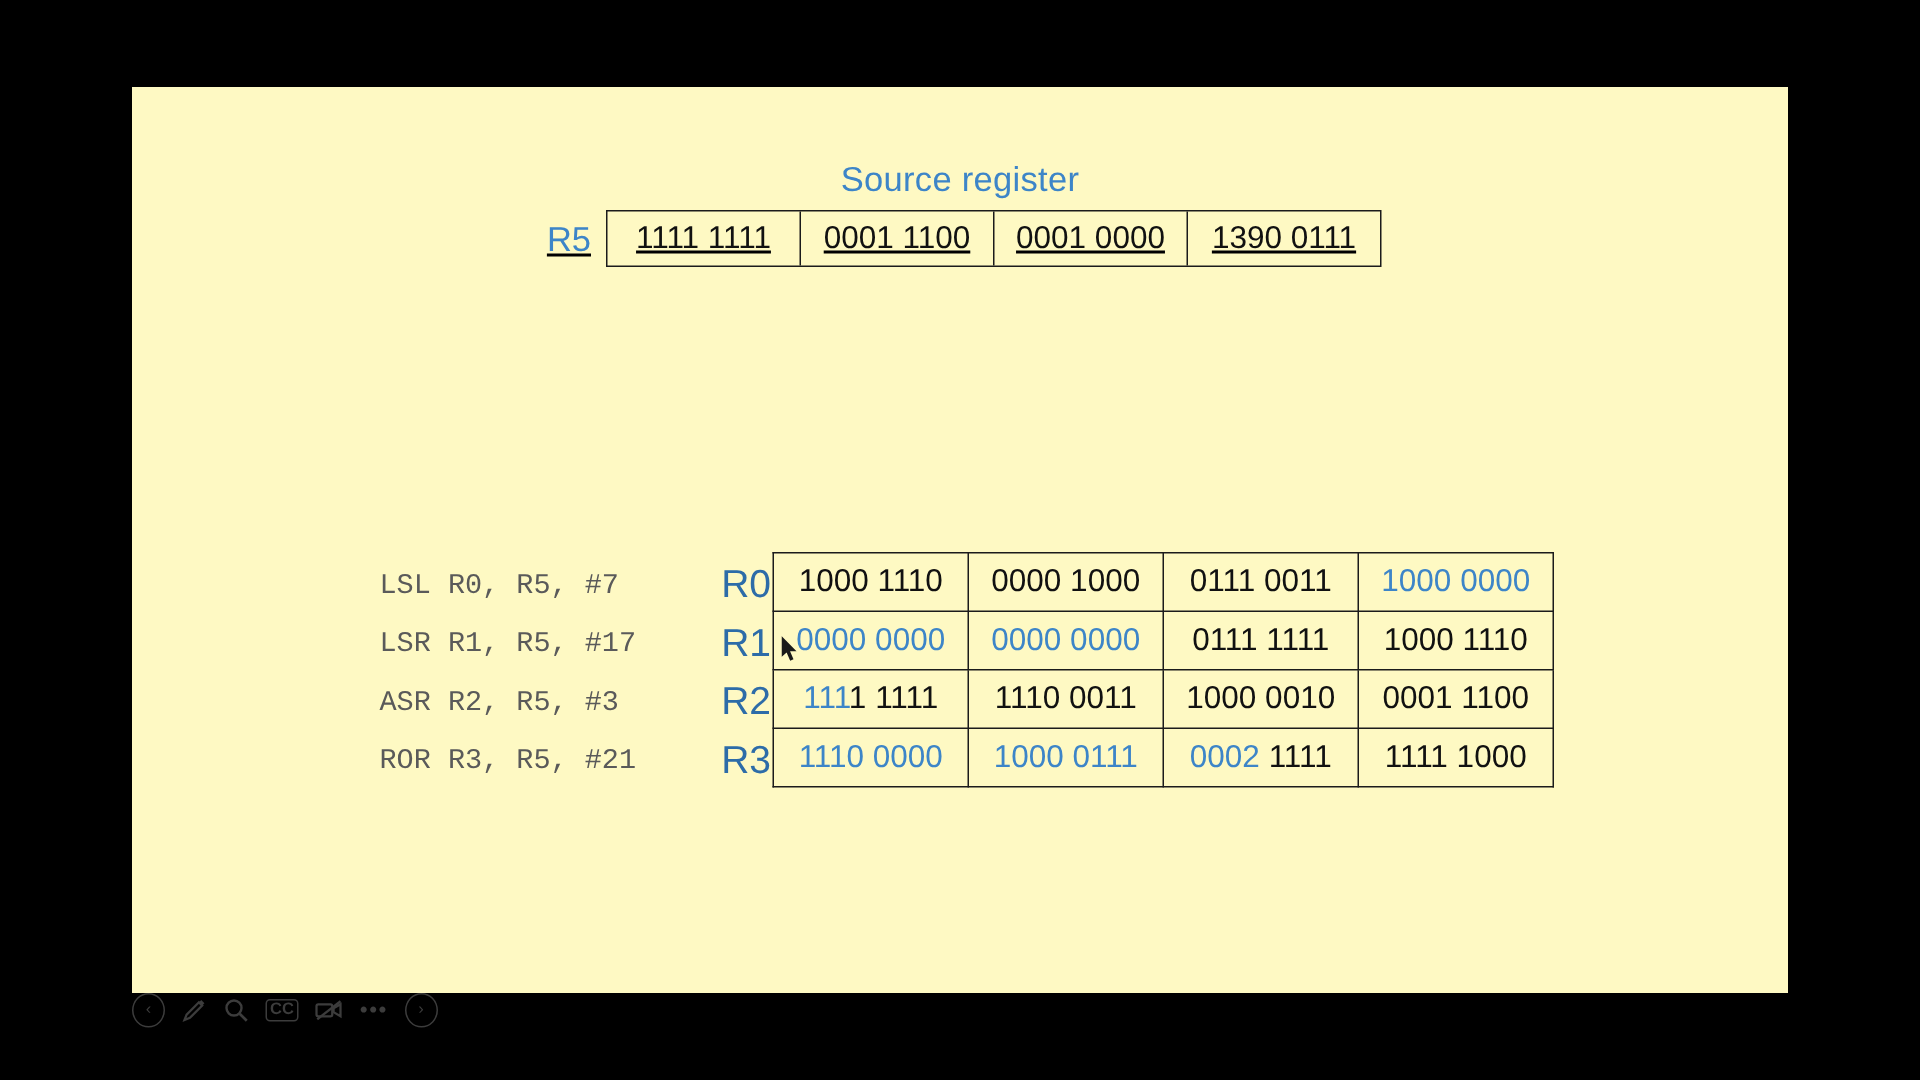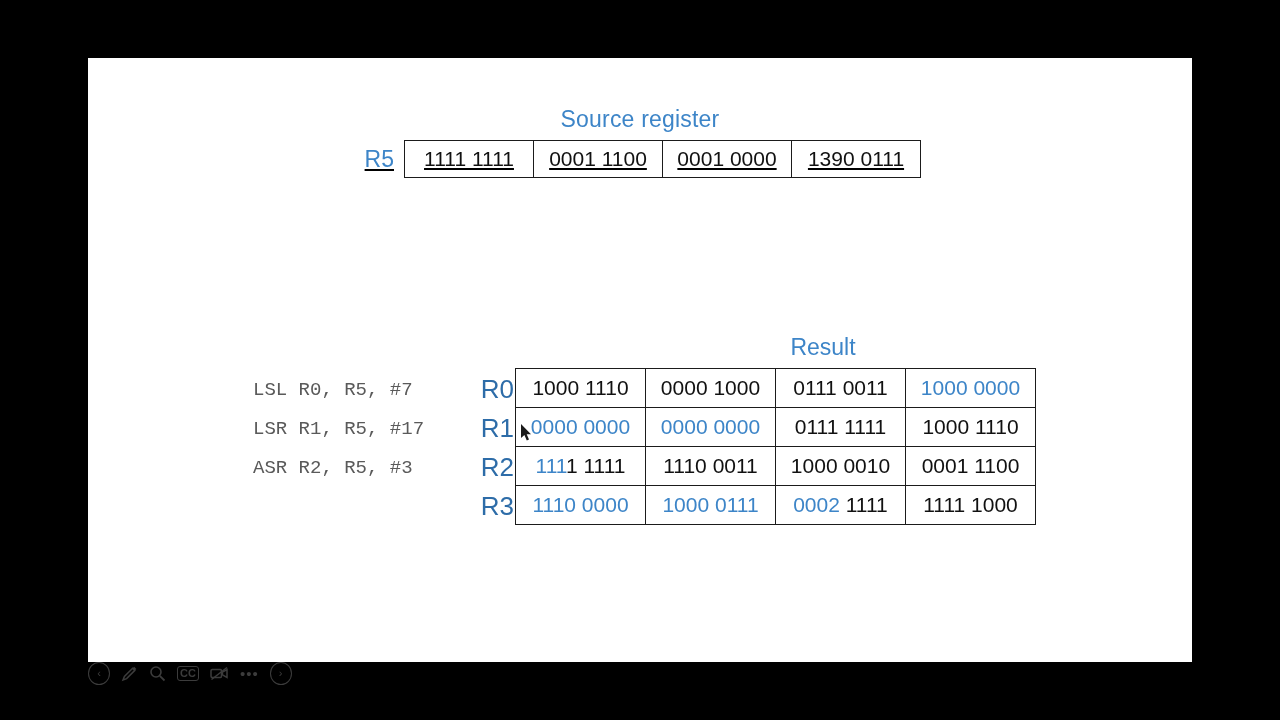--- a/index.html
+++ b/index.html
@@ -18,21 +18,21 @@
     width: 1280px;
     height: 720px;
     background: #000000;
   }
   .slide {
     position: absolute;
     left: 88px;
     top: 58px;
     width: 1104px;
     height: 604px;
-    background: #ffffff;
+    background: #fef9c3;
   }
 
   
   .src-title {
     position: absolute;
     left: 0;
     top: 48px;
     width: 1104px;
     text-align: center;
     font-size: 23px;
@@ -210,26 +210,26 @@
     <div class="src-row">
       <div class="src-label">R5</div>
       <div class="src-table">
         <div class="src-cell">1111 1111</div>
         <div class="src-cell">0001 1100</div>
         <div class="src-cell">0001 0000</div>
         <div class="src-cell">1390 0111</div>
       </div>
     </div>
 
-    <div class="result-title">Result</div>
 
     <div class="asm-list">
       <div class="asm-line"><span class="code">LSL R0, R5, #7</span></div>
       <div class="asm-line"><span class="code">LSR R1, R5, #17</span></div>
       <div class="asm-line"><span class="code">ASR R2, R5, #3</span></div>
+      <div class="asm-line"><span class="code">ROR R3, R5, #21</span></div>
     </div>
 
     <div class="reg-list">
       <div class="reg-line">R0</div>
       <div class="reg-line">R1</div>
       <div class="reg-line">R2</div>
       <div class="reg-line">R3</div>
     </div>
 
     <table class="result-table">

